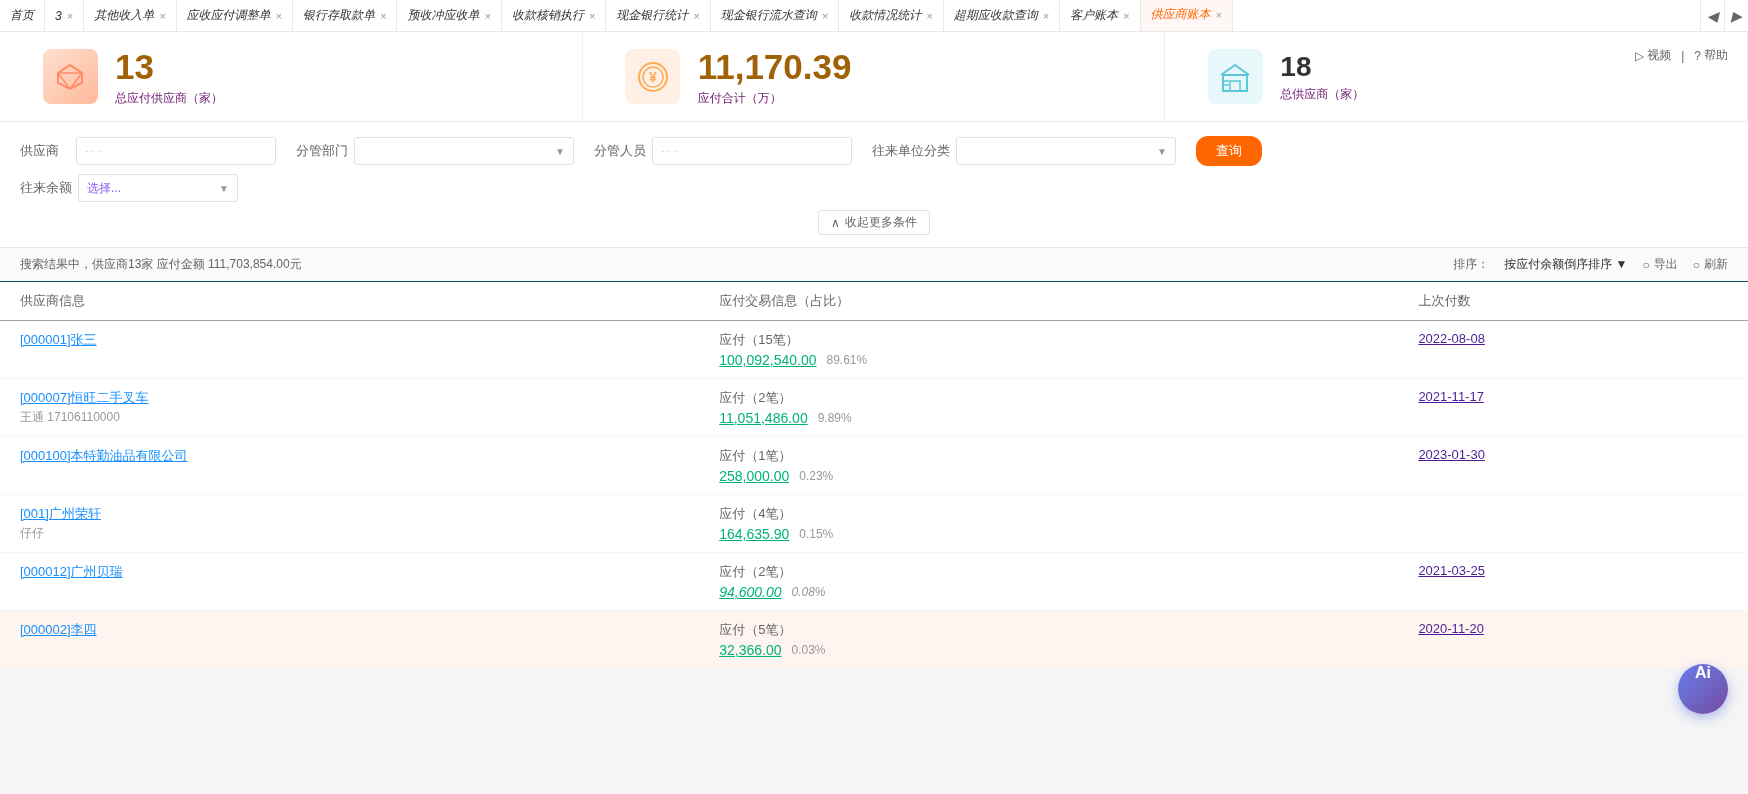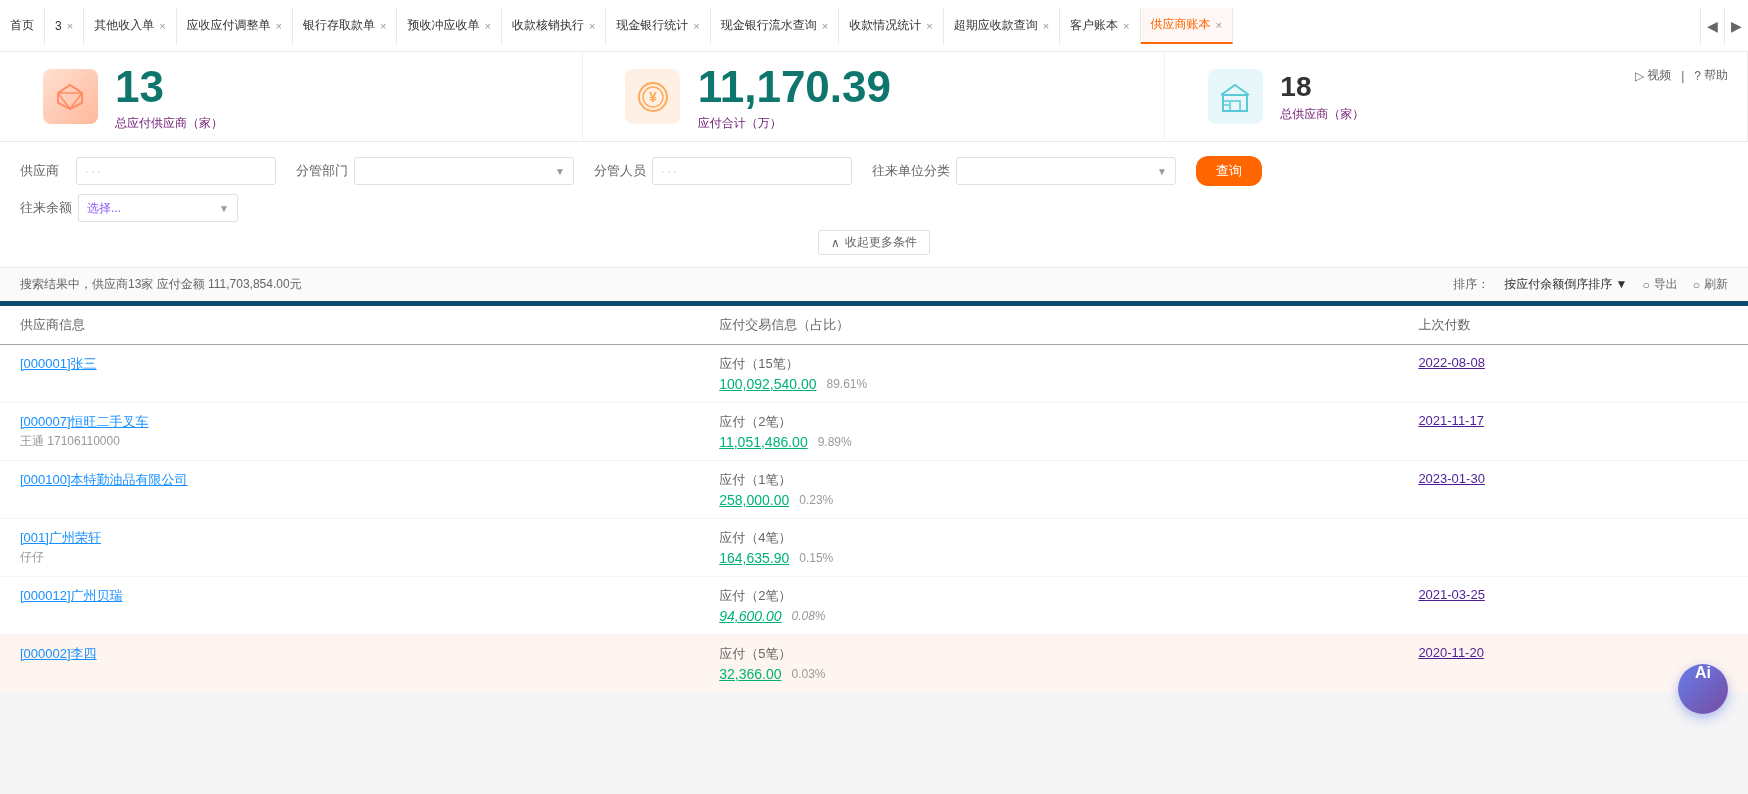--- a/index.html
+++ b/index.html
@@ -4,22 +4,23 @@
   <style>
     * { box-sizing: border-box; margin: 0; padding: 0; }
     body { font-family: 'Microsoft YaHei', 'SimHei', Arial, sans-serif; font-size: 13px; background: #f5f5f5; color: #333; min-width: 1748px; }
 
     
     .top-nav {
       display: flex;
       align-items: center;
       background: #fff;
       border-bottom: 1px solid #e8e8e8;
-      height: 52px;
+      height: 32px;
       overflow: hidden;
+      font-style: italic;
     }
     .nav-tab {
       display: inline-flex;
       align-items: center;
       padding: 0 10px;
       height: 36px;
       white-space: nowrap;
       font-size: 12px;
       color: #333;
       border-right: 1px solid #e8e8e8;
@@ -73,23 +74,23 @@
     .stat-icon {
       width: 60px;
       height: 60px;
       margin-right: 15px;
       display: flex;
       align-items: center;
       justify-content: center;
     }
     .stat-content {}
     .stat-number {
-      font-size: 44px;
+      font-size: 35px;
       font-weight: bold;
-      color: #0f766e;
+      color: #a16207;
       line-height: 1.2;
     }
     .stat-number.dark { color: #333; font-size: 28px; }
     .stat-label {
       font-size: 12px;
       color: #701a75;
       margin-top: 2px;
     }
     .stat-actions {
       position: absolute;
@@ -202,21 +203,21 @@
       border-radius: 3px;
       padding: 3px 12px;
       margin: 0 auto 8px;
       width: fit-content;
     }
 
     
     .results-bar {
       background: #fafafa;
       padding: 8px 20px;
-      border-bottom: 5px solid #0c4a6e;
+      border-bottom: 1px solid #0c4a6e;
       display: flex;
       align-items: flex-end;
       justify-content: space-between;
       font-size: 12px;
       color: #666;
     }
     .results-bar .right-actions {
       display: flex;
       align-items: center;
       gap: 15px;

